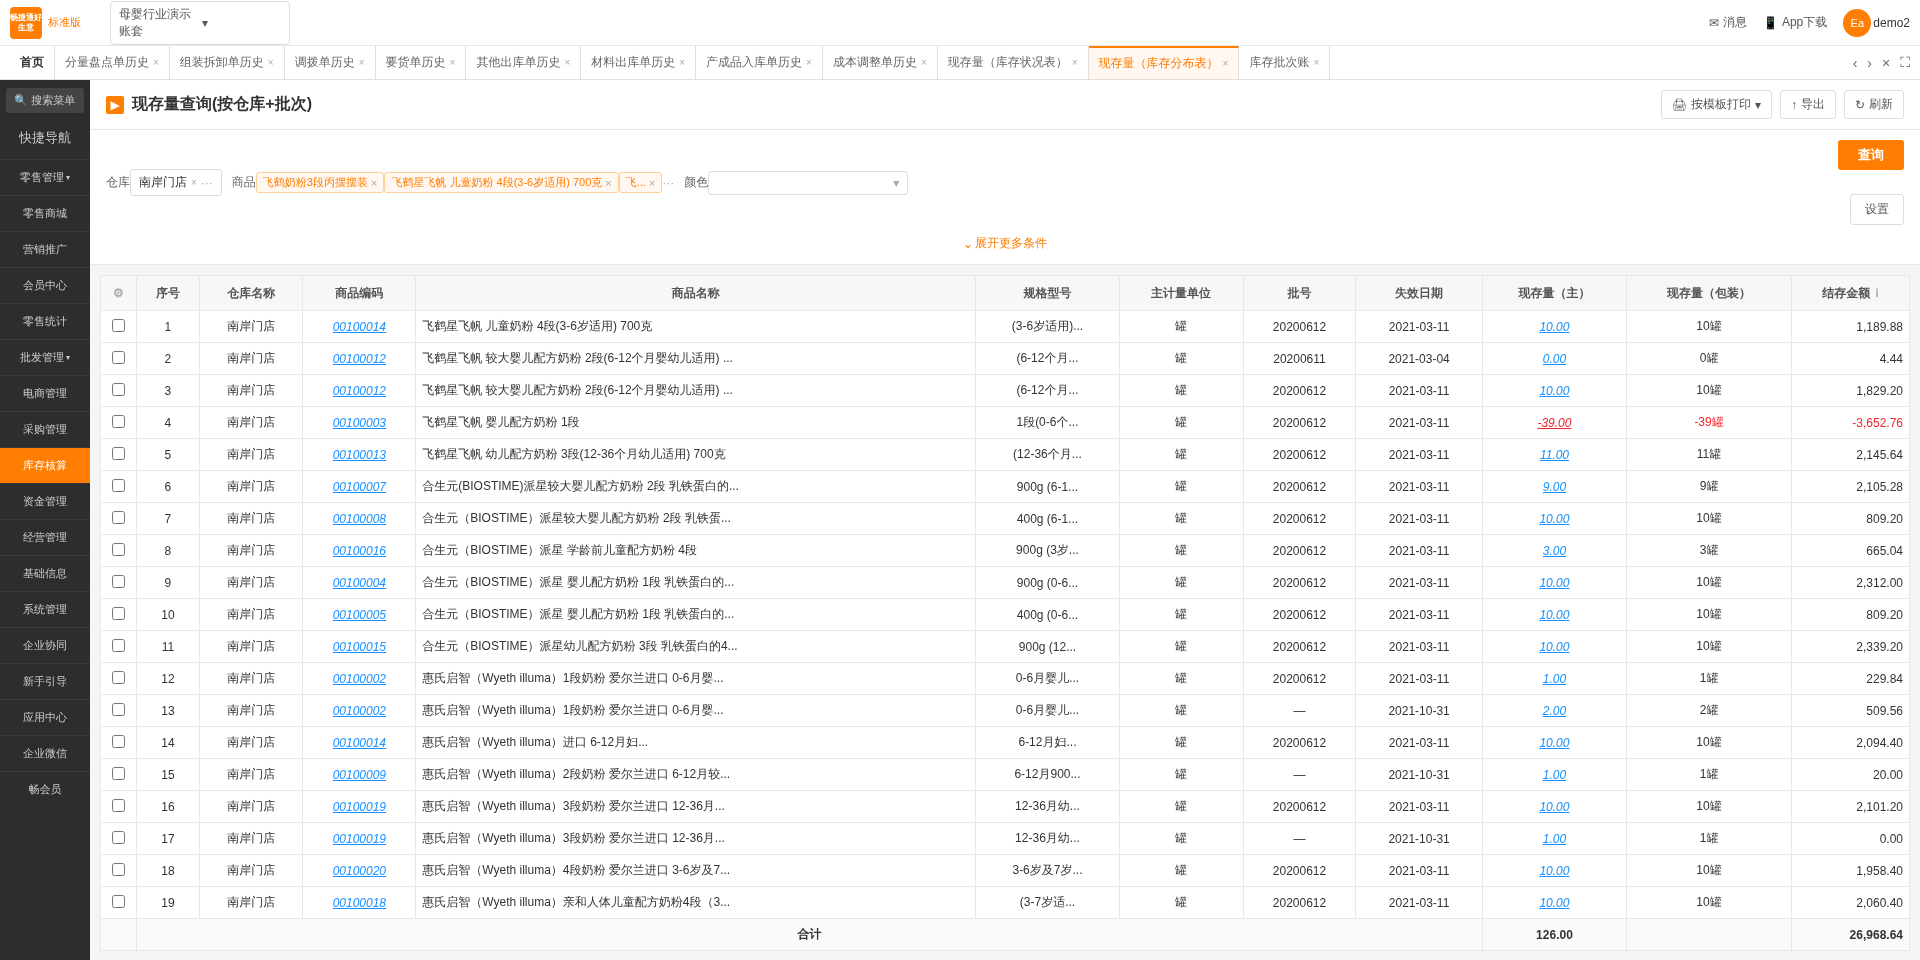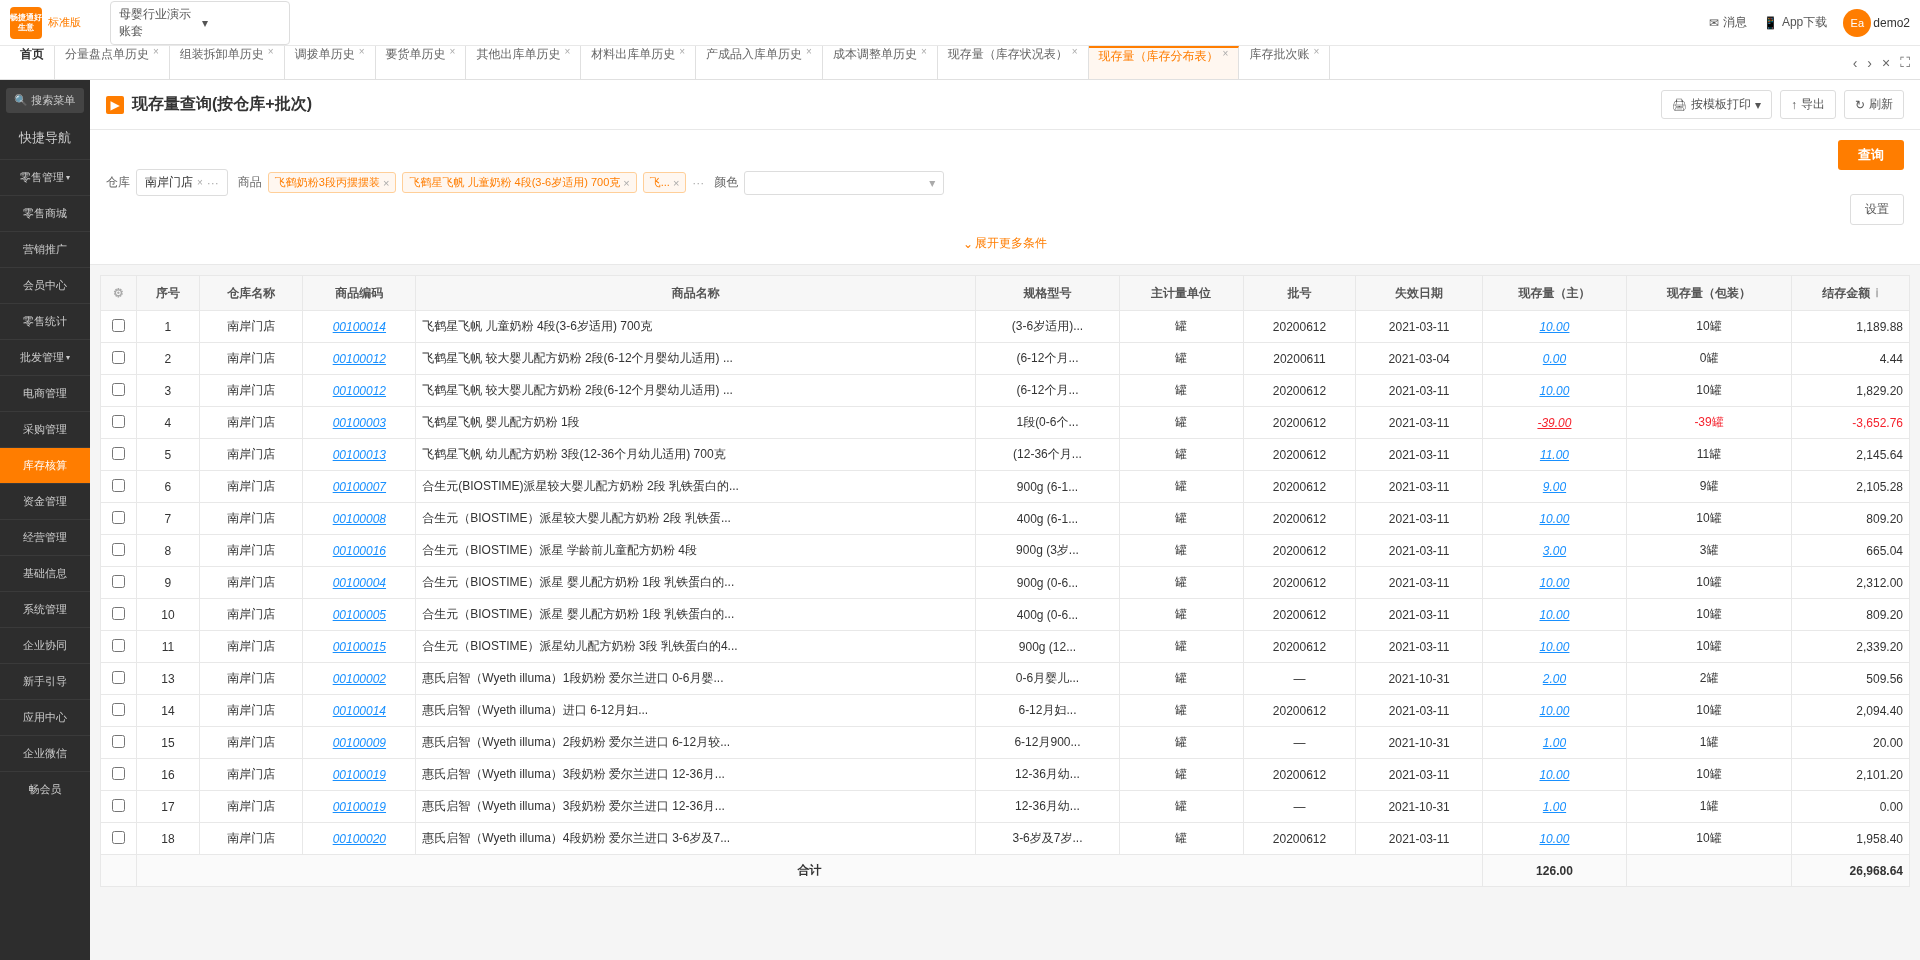--- a/index.html
+++ b/index.html
@@ -11,21 +11,21 @@
     .logo-icon { width: 32px; height: 32px; background: #ff7d00; border-radius: 4px; display: flex; align-items: center; justify-content: center; color: white; font-size: 10px; font-weight: bold; }
     .logo-text { font-size: 11px; color: #ff7d00; line-height: 1.2; }
     .workspace-selector { display: flex; align-items: center; gap: 4px; border: 1px solid #ddd; border-radius: 4px; padding: 4px 8px; cursor: pointer; font-size: 12px; color: #555; min-width: 180px; }
     .workspace-selector span { flex: 1; }
     .top-right { margin-left: auto; display: flex; align-items: center; gap: 16px; }
     .top-action { display: flex; align-items: center; gap: 4px; cursor: pointer; color: #555; font-size: 12px; }
     .user-avatar { width: 28px; height: 28px; border-radius: 50%; background: #ff7d00; display: flex; align-items: center; justify-content: center; color: white; font-size: 11px; }
 
     
     .tab-bar { background: #fff; display: flex; align-items: center; height: 34px; border-bottom: 1px solid #e0e0e0; padding: 0 0 0 10px; flex-shrink: 0; overflow: hidden; }
-    .tab { display: flex; align-items: flex-start; gap: 4px; padding: 0 10px; height: 34px; cursor: pointer; font-size: 12px; color: #666; border-right: 1px solid #e0e0e0; white-space: nowrap; flex-shrink: 0; }
+    .tab { display: flex; align-items: center; gap: 4px; padding: 0 10px; height: 34px; cursor: pointer; font-size: 12px; color: #666; border-right: 1px solid #e0e0e0; white-space: nowrap; flex-shrink: 0; }
     .tab.home { background: #fff; font-weight: bold; color: #333; }
     .tab.active { background: #fff7f0; color: #ff7d00; border-top: 2px solid #ff7d00; }
     .tab .close-icon { color: #aaa; font-size: 10px; cursor: pointer; }
     .tab-nav { display: flex; align-items: center; margin-left: auto; padding: 0 6px; gap: 2px; }
     .tab-nav-btn { background: none; border: none; cursor: pointer; color: #666; font-size: 14px; padding: 2px 4px; }
 
     
     .main-layout { display: flex; flex: 1; overflow: hidden; }
 
     
@@ -46,21 +46,21 @@
     .page-header { background: #fff; padding: 10px 16px; display: flex; align-items: center; justify-content: space-between; border-bottom: 1px solid #e8e8e8; flex-shrink: 0; }
     .page-title { font-size: 16px; font-weight: bold; color: #333; }
     .page-actions { display: flex; align-items: center; gap: 8px; }
     .btn-template { display: flex; align-items: center; gap: 4px; border: 1px solid #ddd; border-radius: 3px; padding: 5px 10px; cursor: pointer; background: #fff; font-size: 12px; color: #555; }
     .btn-export { display: flex; align-items: center; gap: 4px; border: 1px solid #ddd; border-radius: 3px; padding: 5px 10px; cursor: pointer; background: #fff; font-size: 12px; color: #555; }
     .btn-refresh { display: flex; align-items: center; gap: 4px; border: 1px solid #ddd; border-radius: 3px; padding: 5px 10px; cursor: pointer; background: #fff; font-size: 12px; color: #555; }
 
     
     .filter-bar { background: #fff; padding: 10px 16px; border-bottom: 1px solid #e8e8e8; flex-shrink: 0; }
     .filter-row { display: flex; align-items: center; gap: 10px; flex-wrap: wrap; }
-    .filter-group { display: flex; align-items: center; gap: 6px; }
+    .filter-group { display: flex; align-items: center; }
     .filter-label { color: #666; font-size: 12px; white-space: nowrap; }
     .filter-input { border: 1px solid #ddd; border-radius: 3px; padding: 4px 8px; font-size: 12px; display: flex; align-items: center; gap: 4px; cursor: pointer; min-width: 80px; }
     .filter-tag { background: #fff7f0; border: 1px solid #ffcf99; border-radius: 3px; padding: 2px 6px; font-size: 11px; display: flex; align-items: center; gap: 3px; color: #ff7d00; }
     .filter-tag .tag-close { cursor: pointer; color: #aaa; }
     .filter-more { color: #aaa; cursor: pointer; font-size: 12px; }
     .filter-expand-row { display: flex; align-items: center; justify-content: center; margin-top: 8px; }
     .btn-query { background: #ff7d00; color: #fff; border: none; border-radius: 3px; padding: 6px 20px; cursor: pointer; font-size: 13px; font-weight: bold; }
     .btn-setting { background: #fff; color: #555; border: 1px solid #ddd; border-radius: 3px; padding: 6px 14px; cursor: pointer; font-size: 12px; margin-top: 20px; }
     .btn-expand-trigger { background: none; border: none; color: #ff7d00; cursor: pointer; font-size: 12px; padding: 2px 6px; display: flex; align-items: center; gap: 2px; }
 
@@ -541,20 +541,36 @@
     <td>20200612</td>
     <td>2021-03-11</td>
     <td class="link">10.00</td>
     <td class="">10罐</td>
     <td class="text-right">2,339.20</td>
   </tr>
             <tr>
     <td>
       <input type="checkbox" style="">
     </td>
+    <td>12</td>
+    <td>南岸门店</td>
+    <td class="link">00100002</td>
+    <td class="text-left">惠氏启智（Wyeth illuma）1段奶粉 爱尔兰进口 0-6月婴...</td>
+    <td>0-6月婴儿...</td>
+    <td>罐</td>
+    <td>20200612</td>
+    <td>2021-03-11</td>
+    <td class="link">1.00</td>
+    <td class="">1罐</td>
+    <td class="text-right">229.84</td>
+  </tr>
+            <tr>
+    <td>
+      <input type="checkbox" style="">
+    </td>
     <td>13</td>
     <td>南岸门店</td>
     <td class="link">00100002</td>
     <td class="text-left">惠氏启智（Wyeth illuma）1段奶粉 爱尔兰进口 0-6月婴...</td>
     <td>0-6月婴儿...</td>
     <td>罐</td>
     <td>—</td>
     <td>2021-10-31</td>
     <td class="link">2.00</td>
     <td class="">2罐</td>
@@ -632,20 +648,36 @@
     <td>南岸门店</td>
     <td class="link">00100020</td>
     <td class="text-left">惠氏启智（Wyeth illuma）4段奶粉 爱尔兰进口 3-6岁及7...</td>
     <td>3-6岁及7岁...</td>
     <td>罐</td>
     <td>20200612</td>
     <td>2021-03-11</td>
     <td class="link">10.00</td>
     <td class="">10罐</td>
     <td class="text-right">1,958.40</td>
+  </tr>
+            <tr>
+    <td>
+      <input type="checkbox" style="">
+    </td>
+    <td>19</td>
+    <td>南岸门店</td>
+    <td class="link">00100018</td>
+    <td class="text-left">惠氏启智（Wyeth illuma）亲和人体儿童配方奶粉4段（3...</td>
+    <td>(3-7岁适...</td>
+    <td>罐</td>
+    <td>20200612</td>
+    <td>2021-03-11</td>
+    <td class="link">10.00</td>
+    <td class="">10罐</td>
+    <td class="text-right">2,060.40</td>
   </tr>
             <tr class="summary-row">
   <td></td>
   <td colspan="8" style="text-align:center;font-weight:bold;">合计</td>
   <td style="font-weight:bold;">126.00</td>
   <td></td>
   <td style="text-align:right;font-weight:bold;">26,968.64</td>
 </tr>
           </tbody>
       </table>

